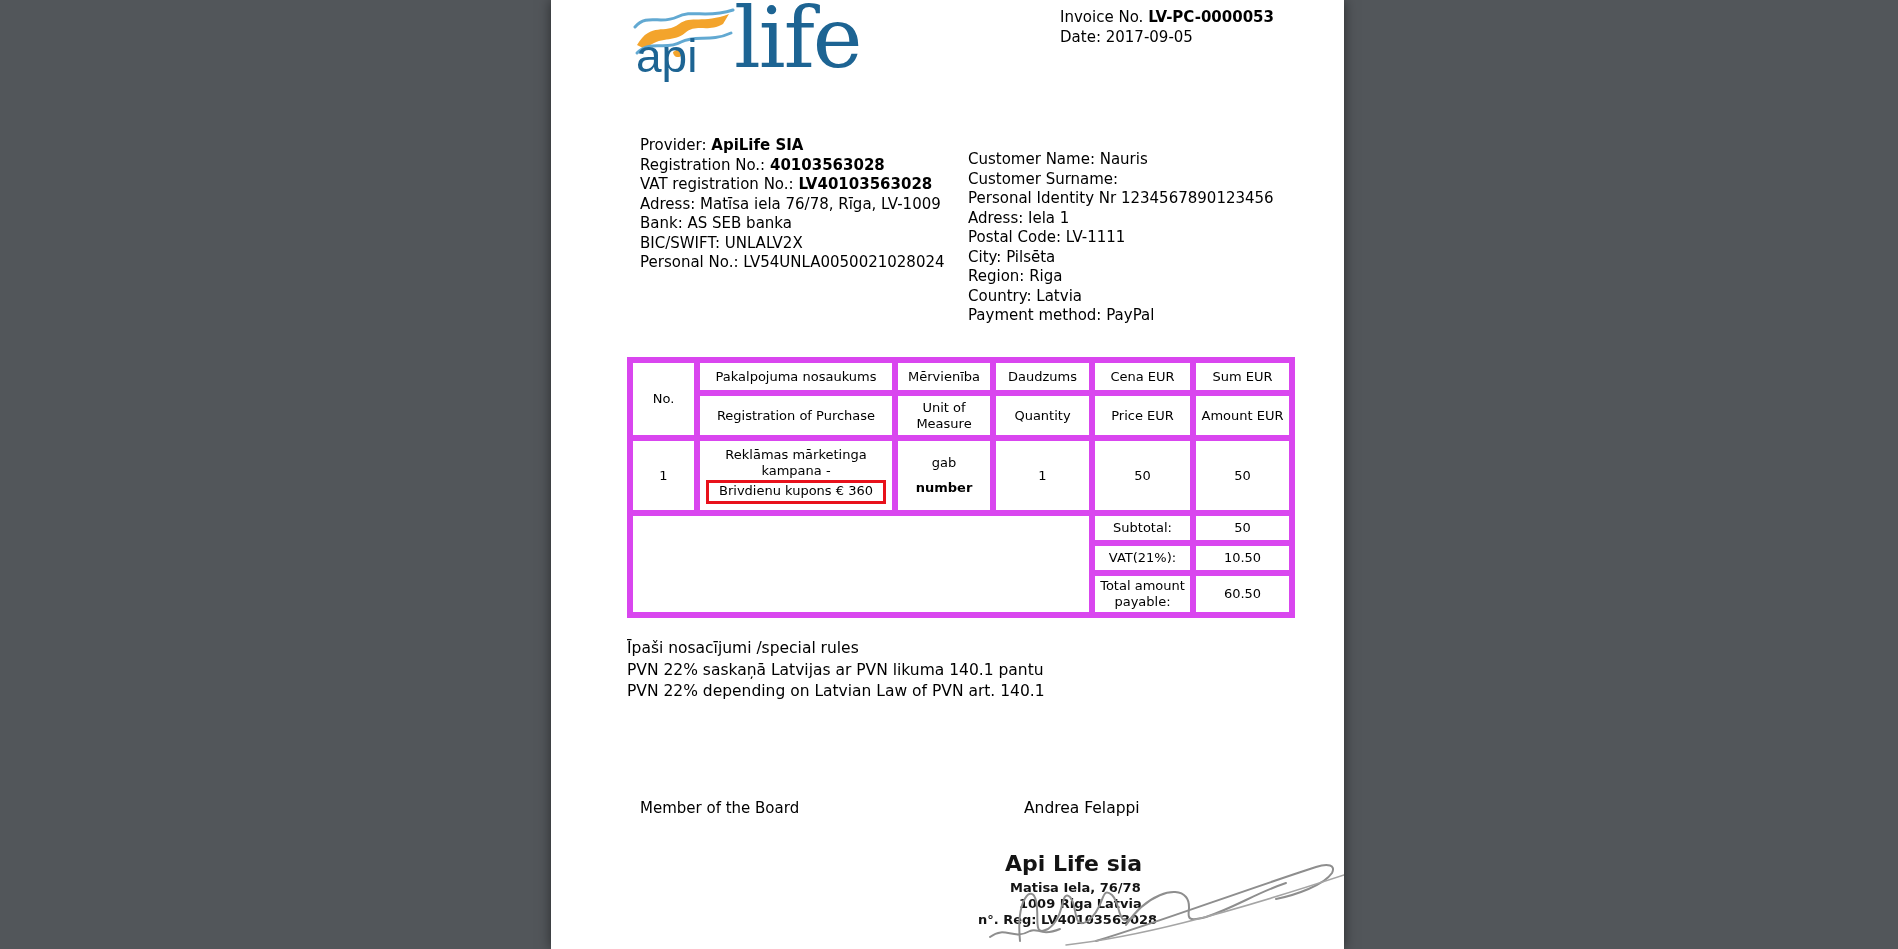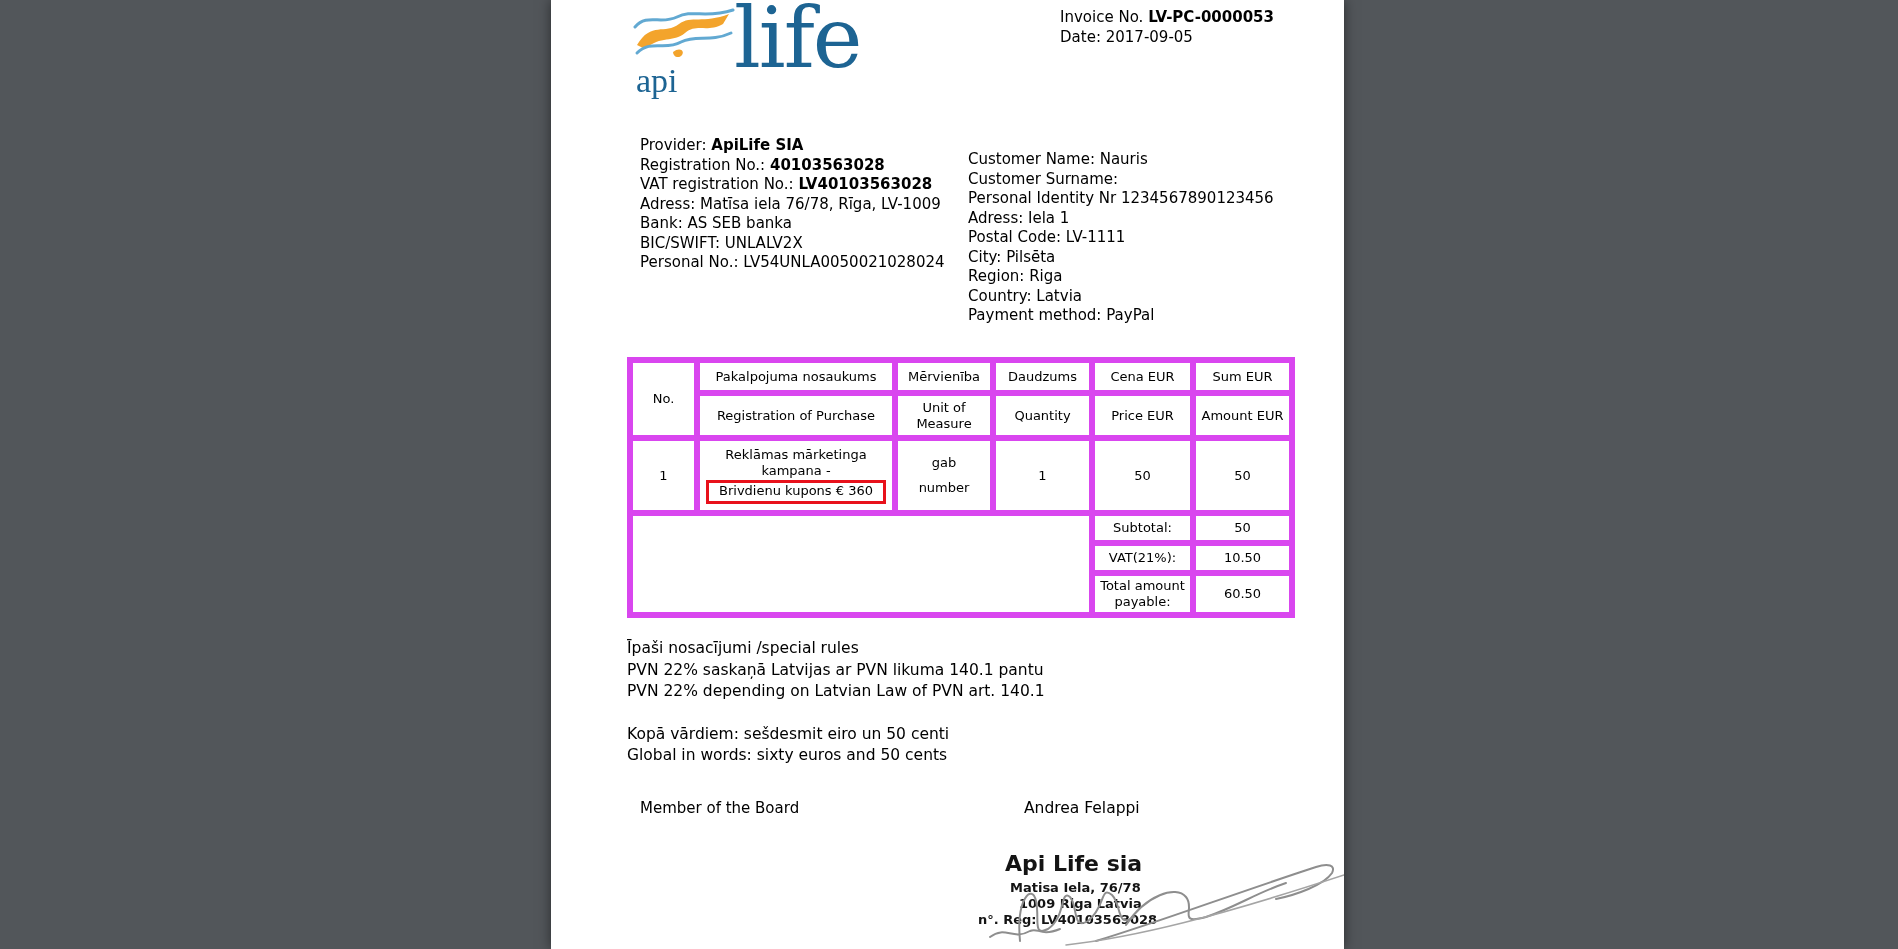--- a/index.html
+++ b/index.html
@@ -12,22 +12,22 @@
   .page{
     position:absolute;left:551px;top:0;width:793px;height:949px;
     background:#ffffff;overflow:hidden;
     box-shadow:0 0 12px rgba(0,0,0,.5);
   }
   
   .logo{position:absolute;left:82px;top:4px;width:300px;height:92px;}
   .waves{position:absolute;left:0;top:3px;width:104px;height:50px;}
   .logo-api{
     position:absolute;left:3px;top:29px;
-    font-family:Liberation Serif, serif;
-    font-size:34px;line-height:1;color:#1d6493;margin-top:31px;
+    font-family:Liberation Sans, sans-serif;
+    font-size:46px;line-height:1;color:#1d6493;
   }
   .logo-life{
     position:absolute;left:101px;top:-8px;
     font-family:"DejaVu Serif","Liberation Serif",serif;
     font-size:84px;line-height:1;letter-spacing:-2px;color:#1d6493;
   }
   
   .inv-meta{position:absolute;right:70px;top:7px;text-align:left;font-size:15px;line-height:20px;}
   .inv-meta b{font-weight:bold;}
   
@@ -45,21 +45,21 @@
     border:6px solid #d946ef;text-align:center;vertical-align:middle;
     padding:2px 4px;overflow:hidden;
   }
   tr.h1{height:33px;} tr.h2{height:45px;} tr.item{height:75px;}
   tr.t1{height:30px;} tr.t2{height:30px;} tr.t3{height:41px;}
   td.total-label{text-align:right;padding-right:10px;}
   .redbox{
     display:inline-block;border:3px solid #e8111b;
     padding:0 10px 2px 10px;margin-top:1px;text-align:center;
   }
-  .unit-bottom{margin-top:9px;}
+  .unit-bottom{margin-top:9px;font-weight:bold;}
   
   .notes{position:absolute;left:76px;top:638px;font-size:15.5px;line-height:21.5px;}
   .words{position:absolute;left:76px;top:724px;font-size:15.5px;line-height:21px;}
   
   .board-left{position:absolute;left:89px;top:799px;font-size:15px;}
   .board-right{position:absolute;left:473px;top:799px;font-size:15.5px;}
   
   .stamp-line{position:absolute;font-weight:bold;color:#141414;white-space:nowrap;}
   .stamp-1{left:454px;top:851px;font-size:22px;}
   .stamp-2{left:459px;top:880px;font-size:13px;}
@@ -170,24 +170,20 @@
     </tr>
   </tbody>
     </table>
 
   <div class="notes">
     <div>Īpaši nosacījumi /special rules</div>
     <div>PVN 22% saskaņā Latvijas ar PVN likuma 140.1 pantu</div>
     <div>PVN 22% depending on Latvian Law of PVN art. 140.1</div>
   </div>
 
-  <div class="words">
-    <div>Kopā vārdiem: sešdesmit eiro un 50 centi</div>
-    <div>Global in words: sixty euros and 50 cents</div>
-  </div>
 
   <div class="board-left">Member of the Board</div>
   <div class="board-right">Andrea Felappi</div>
 
   <div class="stamp-line stamp-1">Api Life sia</div>
   <div class="stamp-line stamp-2">Matisa Iela, 76/78</div>
   <div class="stamp-line stamp-3">1009 Riga Latvia</div>
   <div class="stamp-line stamp-4">n°. Reg: LV40103563028</div>
 
   <svg class="signature" viewBox="0 0 368 104">

